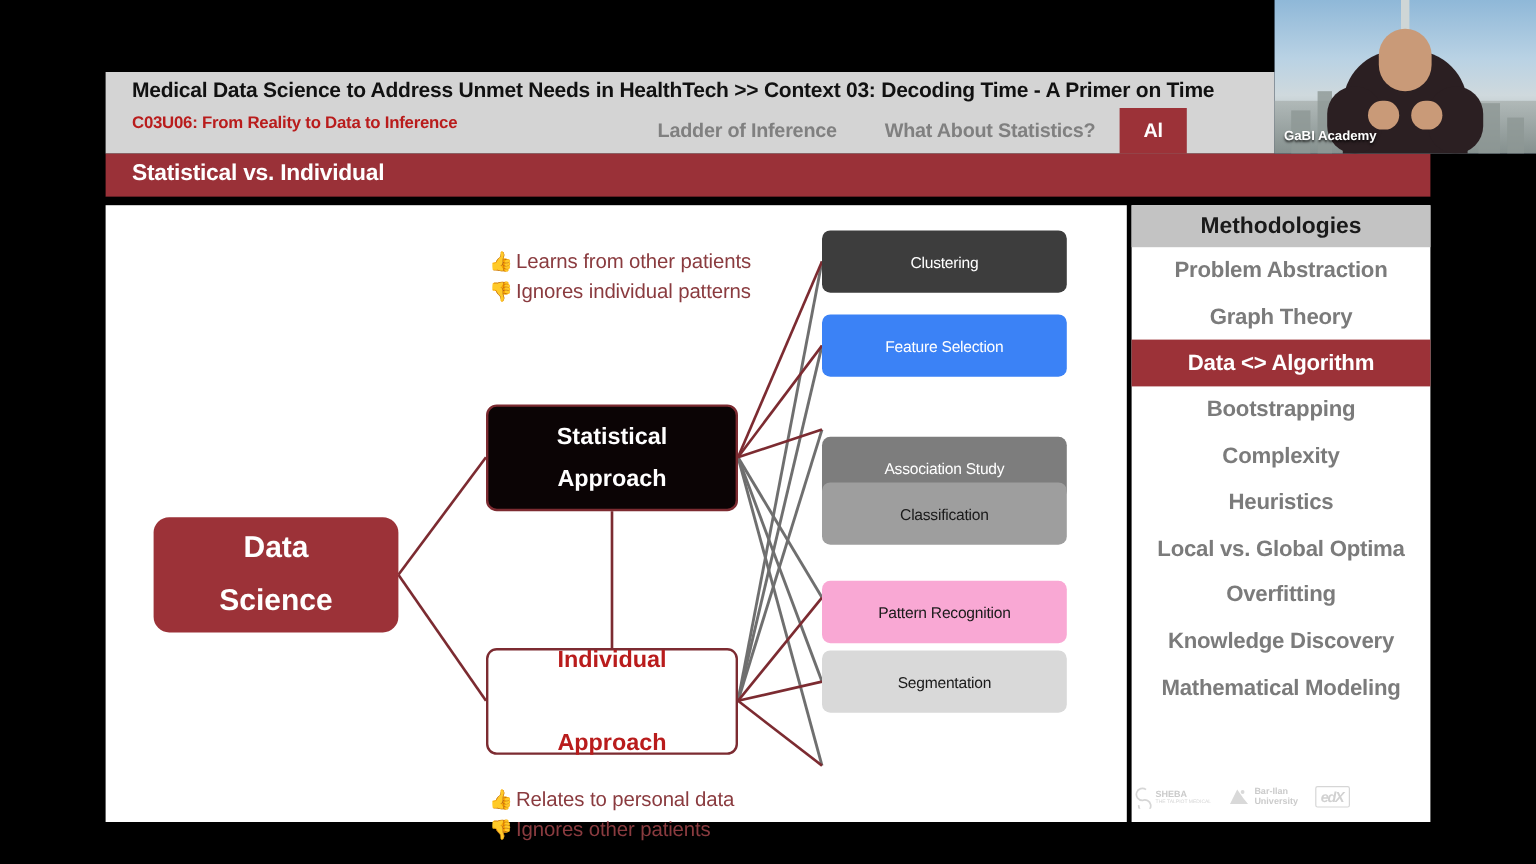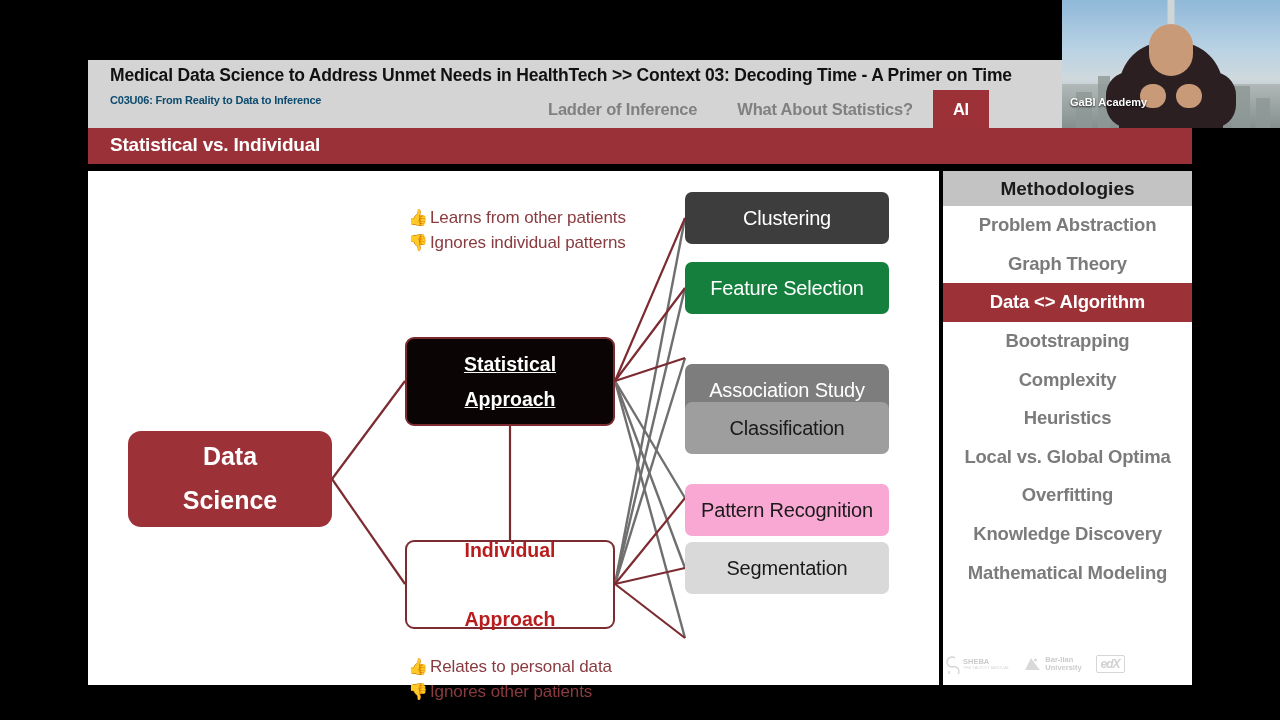--- a/index.html
+++ b/index.html
@@ -6,21 +6,21 @@
   body{width:1280px;height:720px;overflow:hidden;font-family:"Liberation Sans",sans-serif;}
   #stage{position:relative;width:1280px;height:720px;background:#000;}
 
   
   #slide{position:absolute;left:88px;top:60px;width:1104px;height:625px;background:#000;}
 
   
   .hdr{position:absolute;left:0;top:0;width:1104px;height:68px;background:#d4d4d4;}
   .hdr-line1{position:absolute;left:22px;top:5px;font-size:17.5px;font-weight:bold;color:#111;
              white-space:nowrap;letter-spacing:-0.2px;}
-  .hdr-line2{position:absolute;left:22px;top:34px;font-size:11px;font-weight:bold;color:#0c4a6e;
+  .hdr-line2{position:absolute;left:22px;top:34px;font-size:14px;font-weight:bold;color:#b91c1c;
              white-space:nowrap;letter-spacing:-0.2px;}
   .tabs{position:absolute;left:440px;top:30px;height:38px;display:flex;align-items:stretch;}
   .tab{display:flex;align-items:center;padding:0 20px;font-size:16.5px;font-weight:bold;
        color:#808080;white-space:nowrap;letter-spacing:-0.2px;}
   .tab.active{background:#9c3238;color:#fff;}
 
   
   .titlebar{position:absolute;left:0;top:68px;width:1104px;height:36px;background:#9a3138;}
   .titlebar span{position:absolute;left:22px;top:6px;font-size:19px;font-weight:bold;color:#fff;
                  letter-spacing:-0.2px;}
@@ -44,42 +44,42 @@
   .edx{border:1.5px solid #cfcfcf;border-radius:2px;padding:1px 4px;font-size:12px;
        font-weight:bold;font-style:italic;color:#c9c9c9;letter-spacing:-1px;}
 
   
   .svgwrap{position:absolute;left:0;top:0;width:851px;height:514px;}
   .node{position:absolute;box-sizing:border-box;display:flex;flex-direction:column;
         align-items:center;justify-content:center;text-align:center;}
   .n-ds{left:40px;top:260px;width:204px;height:96px;background:#9c3238;border-radius:13px;
         color:#fff;font-size:25px;font-weight:bold;line-height:1.75;}
   .n-stat{left:317px;top:166px;width:210px;height:89px;background:#0b0405;border:2px solid #7c2b31;
-          border-radius:9px;color:#fff;font-size:19.5px;font-weight:bold;line-height:1.75;text-decoration:underline;}
+          border-radius:9px;color:#fff;font-size:19.5px;font-weight:bold;line-height:1.75;}
   .n-ind{left:317px;top:369px;width:210px;height:89px;background:#fff;border:2px solid #7c2b31;
          border-radius:9px;color:#b91c1c;font-size:19.5px;font-weight:bold;line-height:1.75;gap:35px;}
   .rbox{position:absolute;left:597px;width:204px;height:52px;border-radius:7px;
-        display:flex;align-items:center;justify-content:center;font-size:20px;
+        display:flex;align-items:center;justify-content:center;font-size:13px;
         letter-spacing:-0.2px;white-space:nowrap;}
 
   .annot{position:absolute;font-size:17px;color:#8a3b3f;white-space:nowrap;letter-spacing:-0.1px;}
   .annot .tb{display:inline-block;width:22px;font-size:16px;}
 
   .webcam{position:absolute;right:0;top:0;width:218px;height:128px;overflow:hidden;background:#1b2a3a;}
   .wc-sky{position:absolute;inset:0;background:linear-gradient(#8fb8d8 0%,#b9d2e4 38%,#cfd9dd 62%,#9aa2a0 100%);}
   .wc-city{position:absolute;left:0;bottom:0;width:100%;height:44px;
            background:linear-gradient(#a8b0ae,#7e8a88);opacity:.75;}
   .wc-b{position:absolute;bottom:0;background:#8d9795;opacity:.8;}
   .wc-person{position:absolute;left:50%;bottom:-6px;transform:translateX(-50%);
              width:104px;height:92px;border-radius:46px 46px 0 0;background:#2b1f22;}
   .wc-head{position:absolute;left:50%;top:24px;transform:translateX(-50%);width:44px;height:52px;
            border-radius:22px;background:#c99a78;}
   .wc-arm{position:absolute;bottom:0;width:46px;height:56px;background:#2b1f22;border-radius:24px;}
   .wc-hand{position:absolute;bottom:20px;width:26px;height:24px;border-radius:12px;background:#c99a78;}
-  .wc-label{position:absolute;left:8px;bottom:20px;font-size:11px;color:#fff;font-weight:bold;
+  .wc-label{position:absolute;left:8px;bottom:8px;font-size:11px;color:#fff;font-weight:bold;
             text-shadow:0 1px 2px rgba(0,0,0,.8);}
   .wc-pole{position:absolute;left:50%;top:0;width:7px;height:40px;background:#cfd6d6;transform:translateX(-50%);}
 </style>
 </head>
 <body>
 
 <div id="stage">
 
   <div id="slide">
 
@@ -145,21 +145,21 @@
       </div>
       <div class="annot" style="left:320px;top:486px;">
         <span class="tb">👍</span><span>Relates to personal data</span>
       </div>
       <div class="annot" style="left:320px;top:511px;">
         <span class="tb">👎</span><span>Ignores other patients</span>
       </div>
 
       <div id="methodBoxes">
           <div class="rbox" style="top: 21px; background: rgb(61, 61, 61); color: rgb(255, 255, 255);">Clustering</div>
-          <div class="rbox" style="top: 91px; background: #15803d; color: rgb(255, 255, 255);">Feature Selection</div>
+          <div class="rbox" style="top: 91px; background: #3b82f6; color: rgb(255, 255, 255);">Feature Selection</div>
           <div class="rbox" style="top: 161px; background: rgb(125, 125, 125); color: rgb(255, 255, 255); margin-top: 32px;">Association Study</div>
           <div class="rbox" style="top: 231px; background: rgb(158, 158, 158); color: rgb(26, 26, 26);">Classification</div>
           <div class="rbox" style="top: 313px; background: #f9a8d4; color: rgb(26, 26, 26);">Pattern Recognition</div>
           <div class="rbox" style="top: 371px; background: rgb(217, 217, 217); color: rgb(26, 26, 26);">Segmentation</div>
         </div>
     </div>
 
     <div class="sidebar">
       <div class="meth-head">Methodologies</div>
       <div id="methList">

